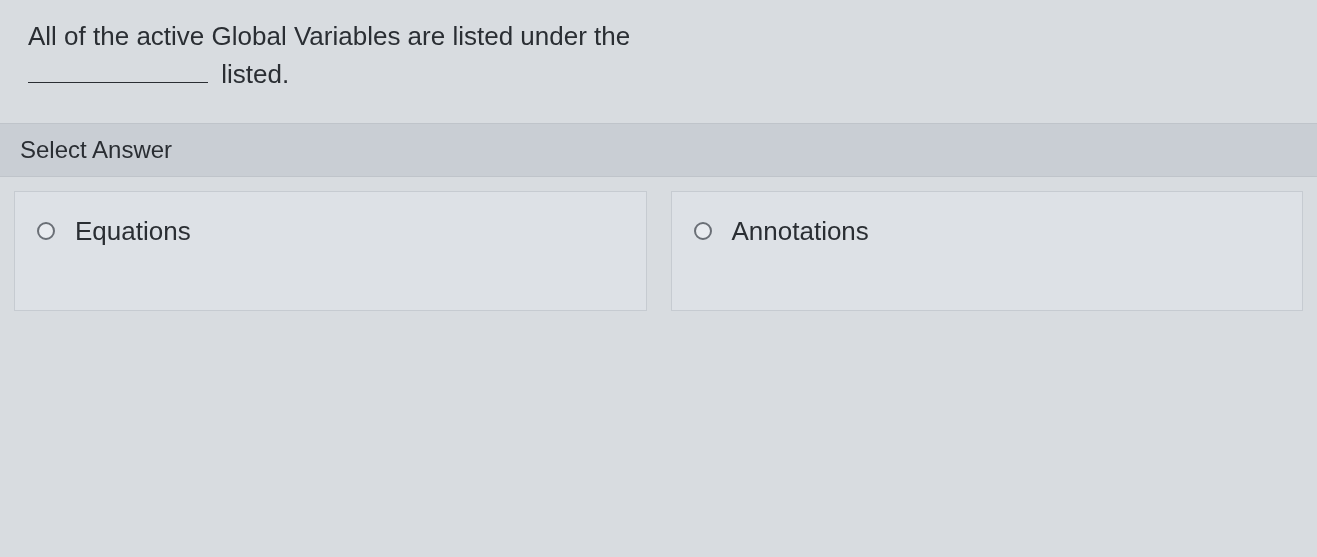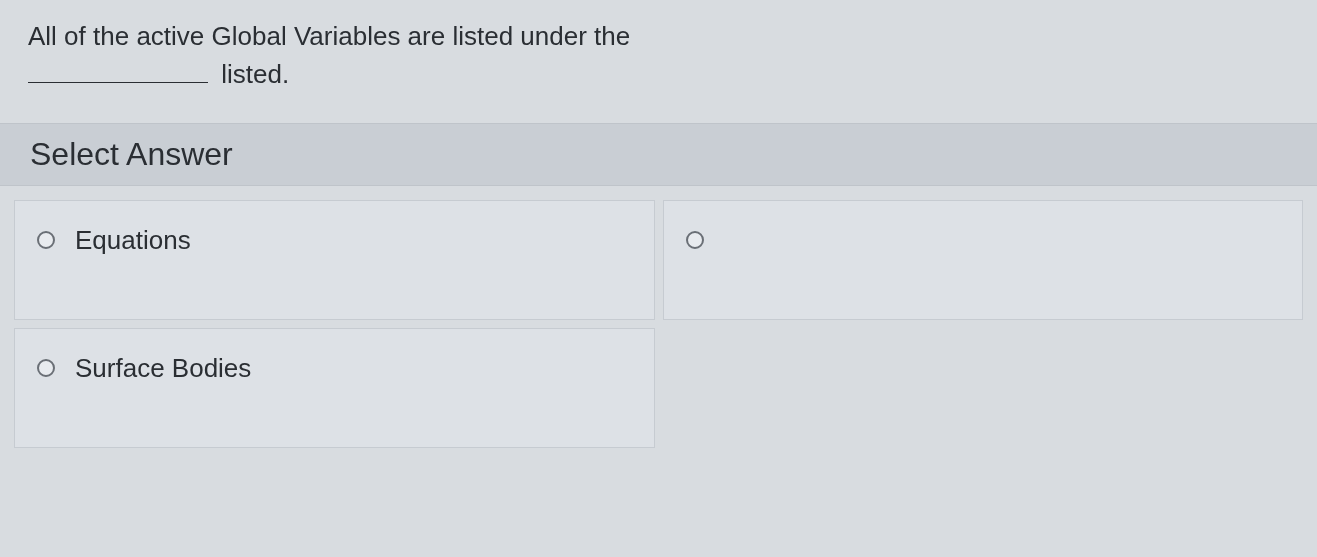--- a/index.html
+++ b/index.html
@@ -28,28 +28,28 @@
       display: inline-block;
       border-bottom: 1.5px solid #2a2e33;
       width: 180px;
       vertical-align: baseline;
       margin-right: 6px;
     }
     .select-answer-bar {
       background: #c9ced4;
       border-top: 1px solid #bfc4ca;
       border-bottom: 1px solid #bfc4ca;
-      padding: 12px 30px;
-      font-size: 32px;
+      padding: 12px 20px;
+      font-size: 24px;
       color: #2a2e33;
     }
     .options-grid {
       display: grid;
       grid-template-columns: 1fr 1fr;
-      gap: 8px;
+      gap: 24px;
       padding: 14px;
     }
     .option-card {
       background: #dde1e6;
       border: 1px solid #c6cbd1;
       padding: 24px 22px 58px 22px;
       display: flex;
       align-items: flex-start;
       gap: 20px;
       cursor: pointer;
@@ -87,20 +87,17 @@
 <div class="options-grid">
 
   <div class="option-card">
     <span class="radio"></span>
     <span class="option-label">Equations</span>
   </div>
 
 
   <div class="option-card">
     <span class="radio"></span>
+    <span class="option-label">Annotations</span>
   </div>
 
-  <div class="option-card">
-    <span class="radio"></span>
-    <span class="option-label">Surface Bodies</span>
-  </div>
 
 </div>
 
 </body></html>

